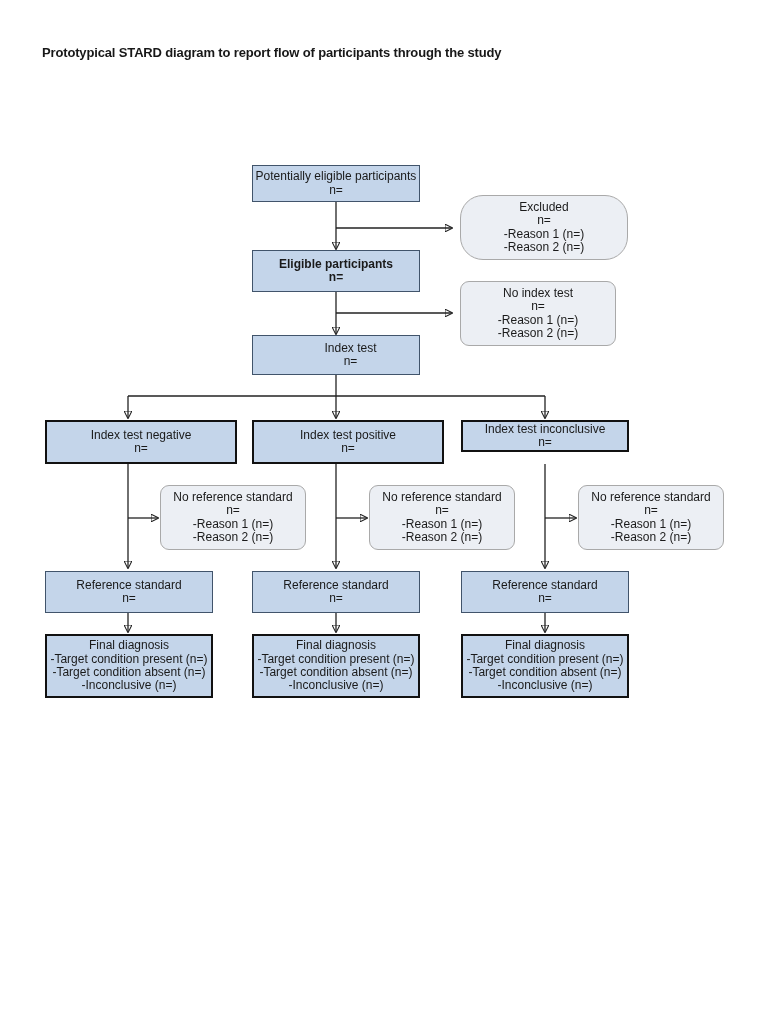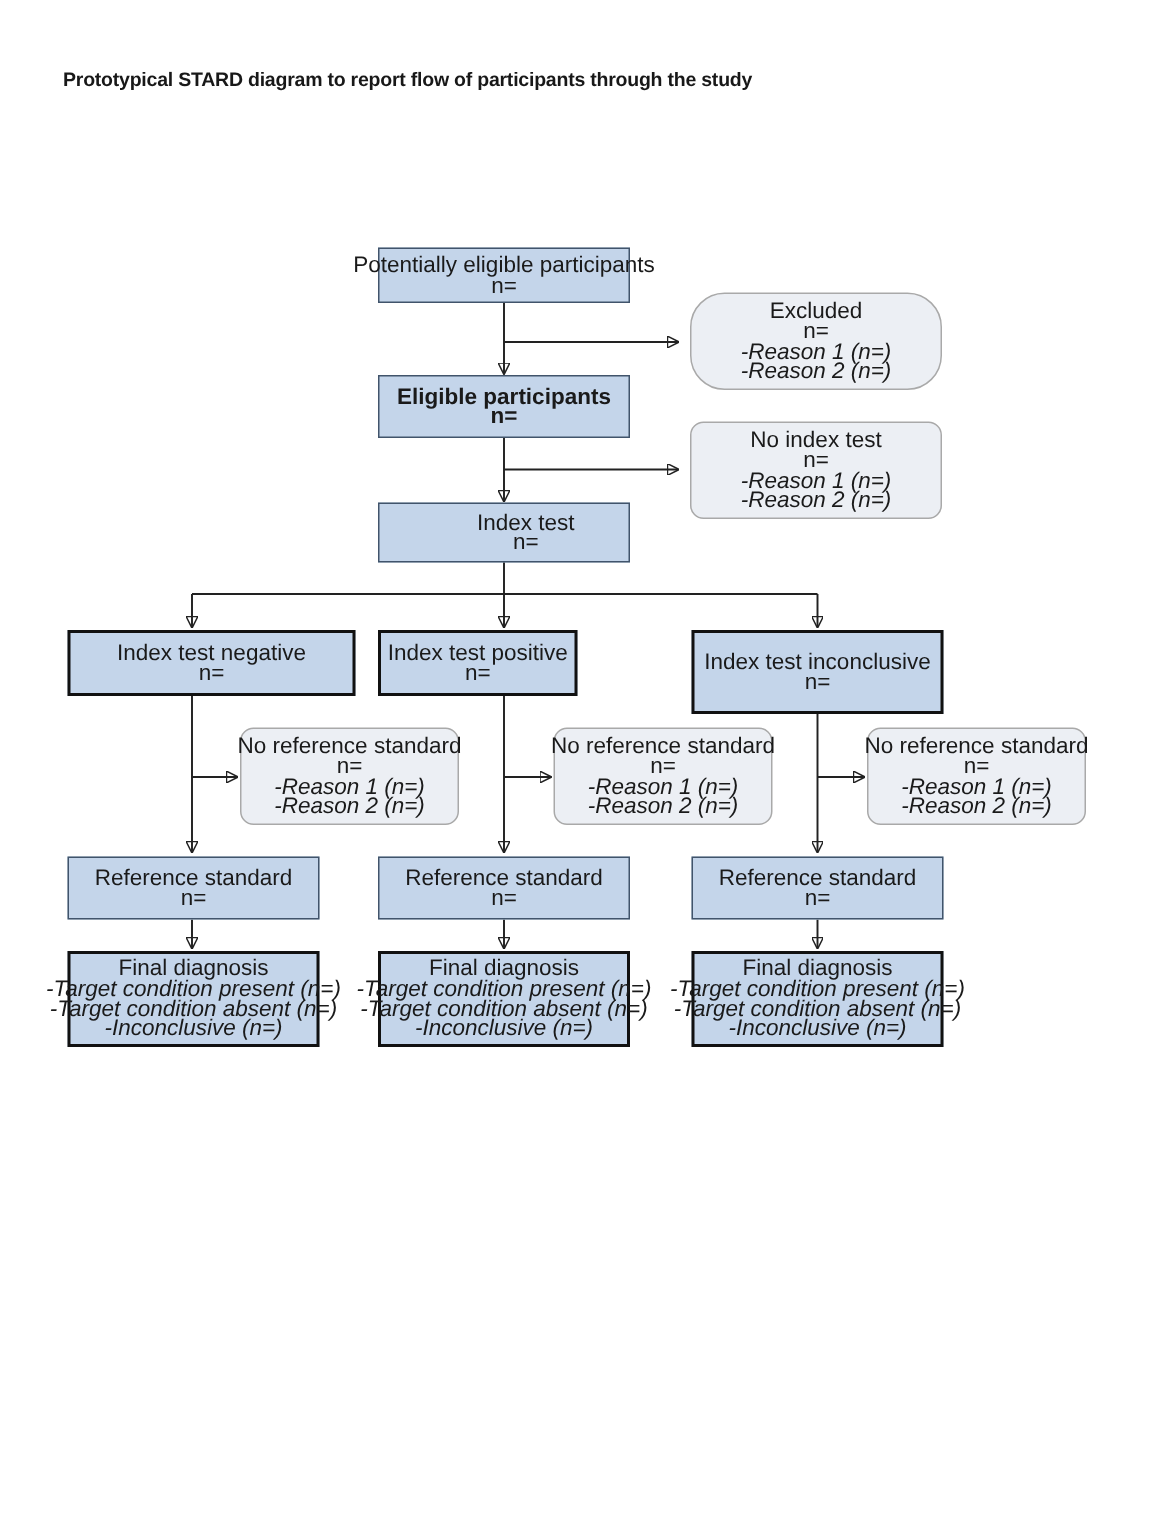--- a/index.html
+++ b/index.html
@@ -33,38 +33,38 @@
   }
   .node-box {
     position: absolute;
     box-sizing: border-box;
     display: flex;
     flex-direction: column;
     align-items: center;
     justify-content: center;
     text-align: center;
     color: #1a1a1a;
-    font-size: 15px;
+    font-size: 12px;
     line-height: 13.4px;
   }
   .node-blue {
     background: #c4d5ea;
     border: 1px solid #41546b;
   }
   .node-blue-thick {
     background: #c4d5ea;
     border: 2.3px solid #111111;
   }
   .node-gray {
     background: #eceff4;
     border: 1px solid #a9a9a9;
     border-radius: 9px;
   }
   .node-line { display: block; white-space: nowrap; }
-  .node-line.italic { font-style: italic; }
+  .node-line.italic { }
   svg.connectors { position: absolute; left: 0; top: 0; overflow: visible; }
   svg.connectors line, svg.connectors path {
     stroke: #222222;
     stroke-width: 1.3;
     fill: none;
   }
 </style>
 </head>
 <body>
 
@@ -116,43 +116,43 @@
     <span class="node-line">n=</span>
     <span class="node-line italic">-Reason 1 (n=)</span>
     <span class="node-line italic">-Reason 2 (n=)</span>
   </div>
 
   <div class="node-box node-blue" style="left:252px; top:250px; width:168px; height:42px;font-weight:bold;">
     <span class="node-line">Eligible participants</span>
     <span class="node-line">n=</span>
   </div>
 
-  <div class="node-box node-gray" style="left:460px; top:281px; width:168px; height:65px;">
+  <div class="node-box node-gray" style="left:460px; top:281px; width:156px; height:65px;">
     <span class="node-line">No index test</span>
     <span class="node-line">n=</span>
     <span class="node-line italic">-Reason 1 (n=)</span>
     <span class="node-line italic">-Reason 2 (n=)</span>
   </div>
 
   <div class="node-box node-blue" style="left:252px; top:335px; width:168px; height:40px;padding-left:29px;">
     <span class="node-line">Index test</span>
     <span class="node-line">n=</span>
   </div>
 
   <div class="node-box node-blue-thick" style="left:45px; top:420px; width:192px; height:44px;">
     <span class="node-line">Index test negative</span>
     <span class="node-line">n=</span>
   </div>
 
-  <div class="node-box node-blue-thick" style="left:252px; top:420px; width:133px; height:44px;">
+  <div class="node-box node-blue-thick" style="left:252px; top:420px; width:192px; height:44px;">
     <span class="node-line">Index test positive</span>
     <span class="node-line">n=</span>
   </div>
 
-  <div class="node-box node-blue-thick" style="left:461px; top:420px; width:168px; height:56px;">
+  <div class="node-box node-blue-thick" style="left:461px; top:420px; width:168px; height:32px;">
     <span class="node-line">Index test inconclusive</span>
     <span class="node-line">n=</span>
   </div>
 
   <div class="node-box node-gray" style="left:160px; top:485px; width:146px; height:65px;">
     <span class="node-line">No reference standard</span>
     <span class="node-line">n=</span>
     <span class="node-line italic">-Reason 1 (n=)</span>
     <span class="node-line italic">-Reason 2 (n=)</span>
   </div>

